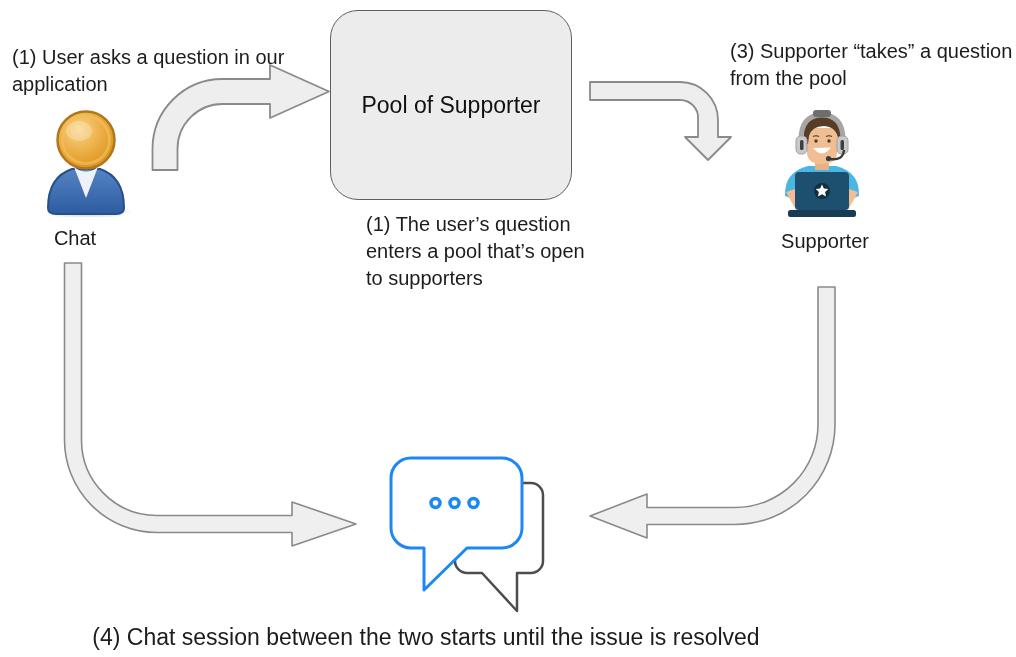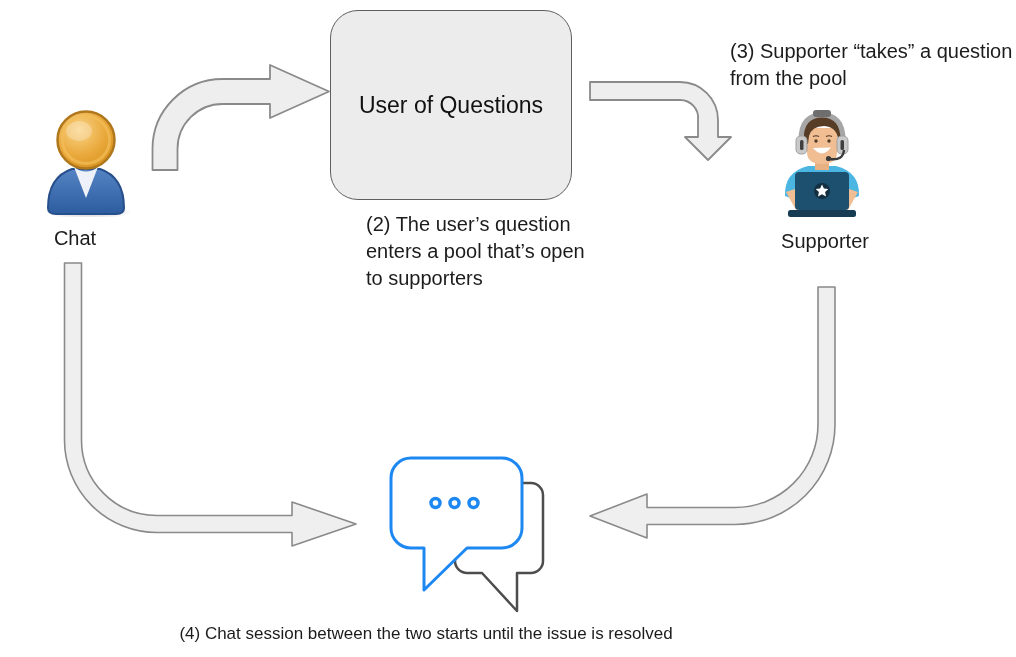--- a/index.html
+++ b/index.html
@@ -12,21 +12,21 @@
     position:absolute;font-size:20px;line-height:27px;white-space:pre-line;
   }
   .node-label{position:absolute;font-size:20px;text-align:center;}
   .pool-box{
     position:absolute;left:330px;top:10px;width:240px;height:188px;
     background:#ececec;border:1.5px solid #5f5f5f;border-radius:28px;
     display:flex;align-items:center;justify-content:center;
   }
   .pool-box .title{font-size:23px;color:#111;}
   .icon-svg{position:absolute;}
-  .caption-bottom{position:absolute;left:0;top:624px;width:852px;text-align:center;font-size:17px;}
+  .caption-bottom{position:absolute;left:0;top:624px;width:852px;text-align:center;font-size:23px;}
 </style>
 </head>
 <body>
 
 <div class="canvas">
 
   <svg class="layer" width="1016" height="657" viewBox="0 0 1016 657">
 
     <g>
       <path d="M 152.5,170 L 152.5,149 A 70,70 0 0 1 222.5,79 L 270,79 L 270,65 L 329,91.5 L 270,118 L 270,104 L 222.5,104 A 45,45 0 0 0 177.5,149 L 177.5,170 Z" fill="#eeeeee" stroke="#8a8a8a" stroke-width="1.8" stroke-linejoin="round"></path>
@@ -110,24 +110,26 @@
     <path d="M 76,42 Q 75,53 62,51" fill="none" stroke="#3a3a3a" stroke-width="2.4"></path>
     <circle cx="60.5" cy="50.5" r="2.6" fill="#3a3a3a"></circle>
 
     <rect x="27" y="64" width="54" height="38" rx="4" fill="#1d4f6e"></rect>
     <circle cx="54" cy="83" r="8" fill="#132f40"></circle>
     <path d="M 54,76.5 L 55.9,80.6 L 60.3,81.1 L 57.1,84.1 L 58,88.4 L 54,86.2 L 50,88.4 L 50.9,84.1 L 47.7,81.1 L 52.1,80.6 Z" fill="#ffffff"></path>
     <rect x="20" y="102" width="68" height="7" rx="2.5" fill="#173d54"></rect>
   </svg>
 
   <div class="pool-box">
-    <span class="title">User of Questions</span>
+    <span class="title">Pool of Supporter</span>
   </div>
 
-  <div class="caption" style="left:366px;top:211px;">(2) The user’s question
+  <div class="caption" style="left:12px;top:44px;">(1) User asks a question in our
+application</div>
+  <div class="caption" style="left:366px;top:211px;">(1) The user’s question
 enters a pool that’s open
 to supporters</div>
   <div class="caption" style="left:730px;top:38px;">(3) Supporter “takes” a question
 from the pool</div>
   <div class="caption-bottom">(4) Chat session between the two starts until the issue is resolved</div>
 
   <div class="node-label" style="left:30px;top:227px;width:90px;">Chat</div>
   <div class="node-label" style="left:772px;top:230px;width:106px;">Supporter</div>
 
 </div>

